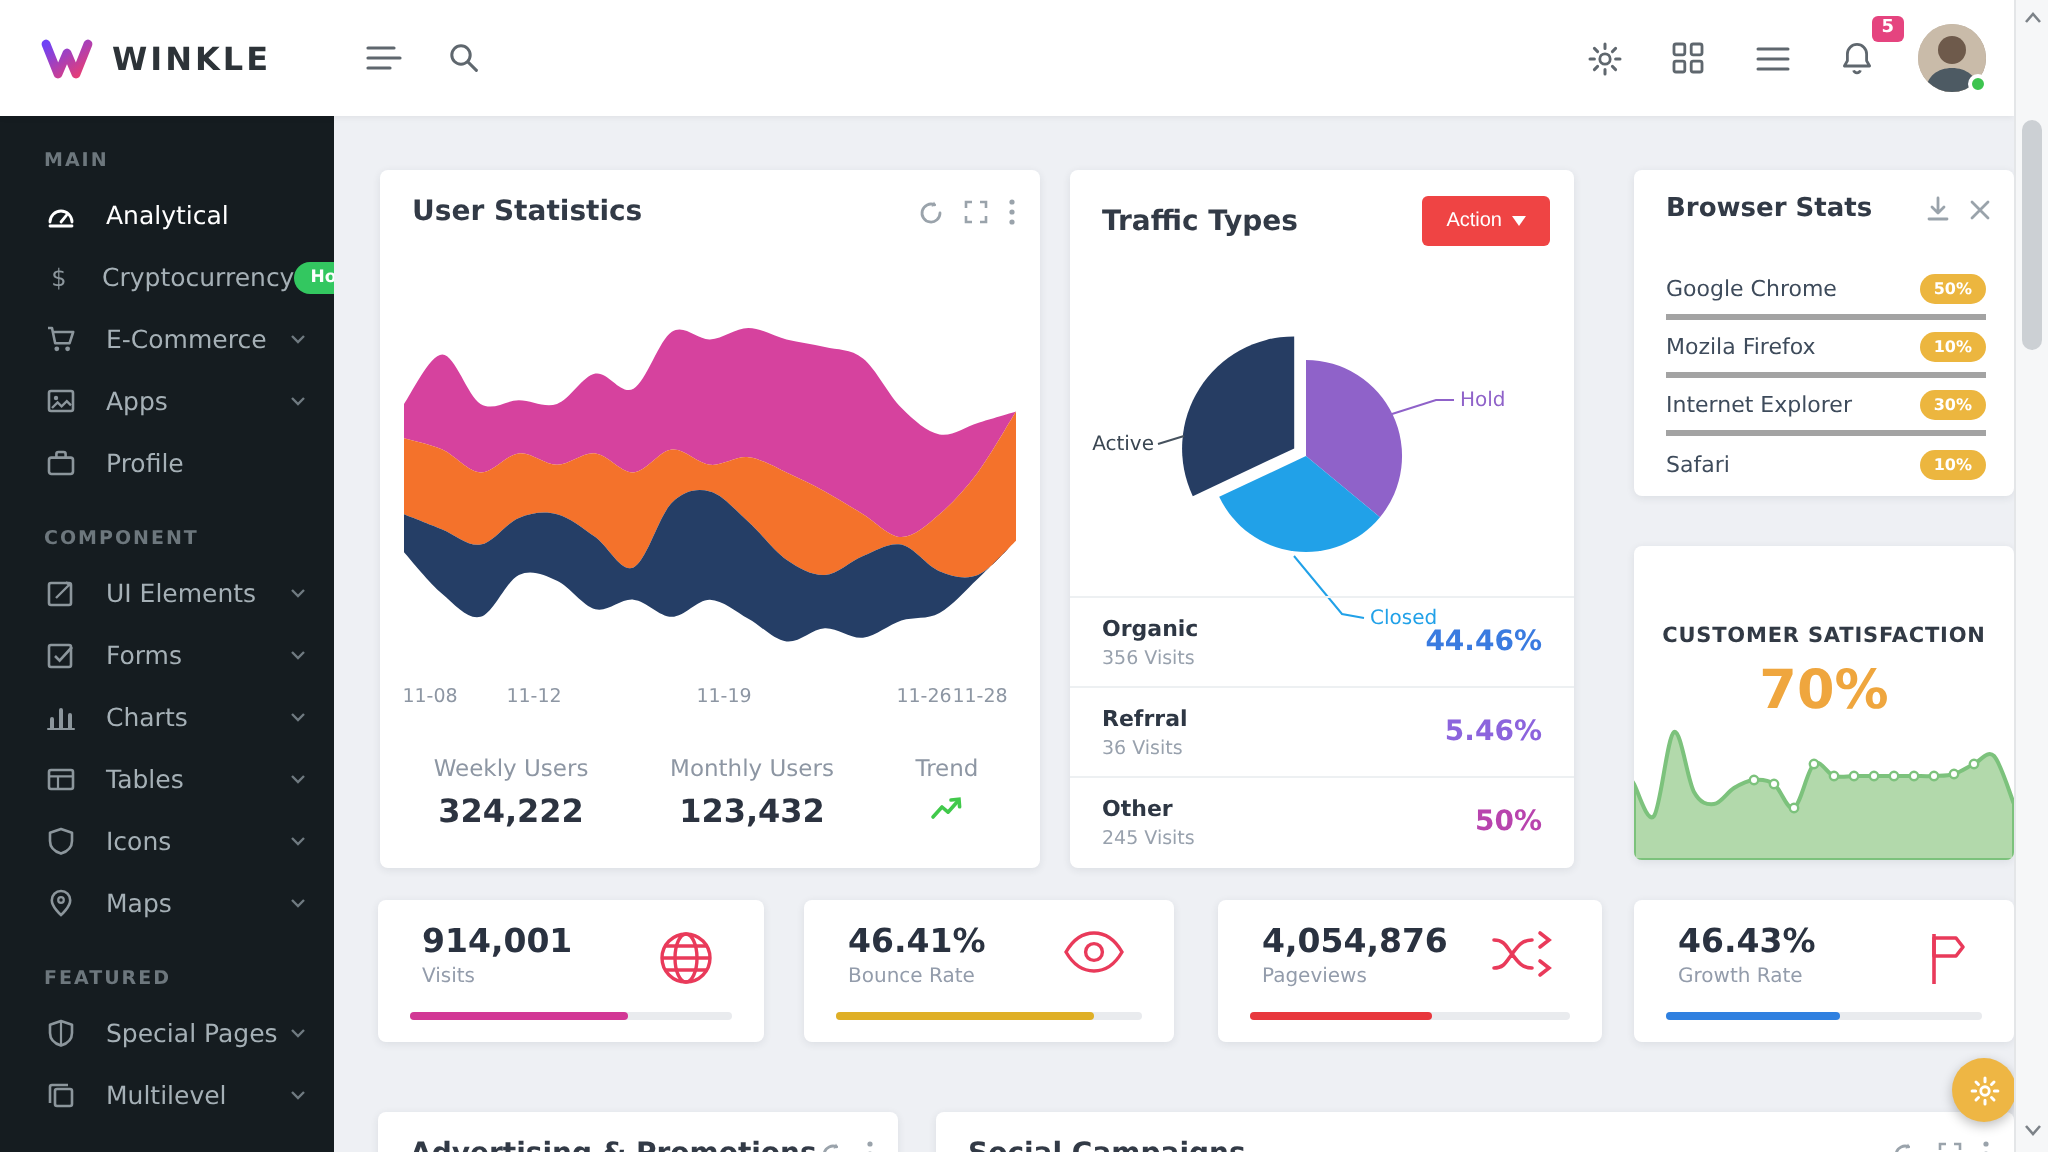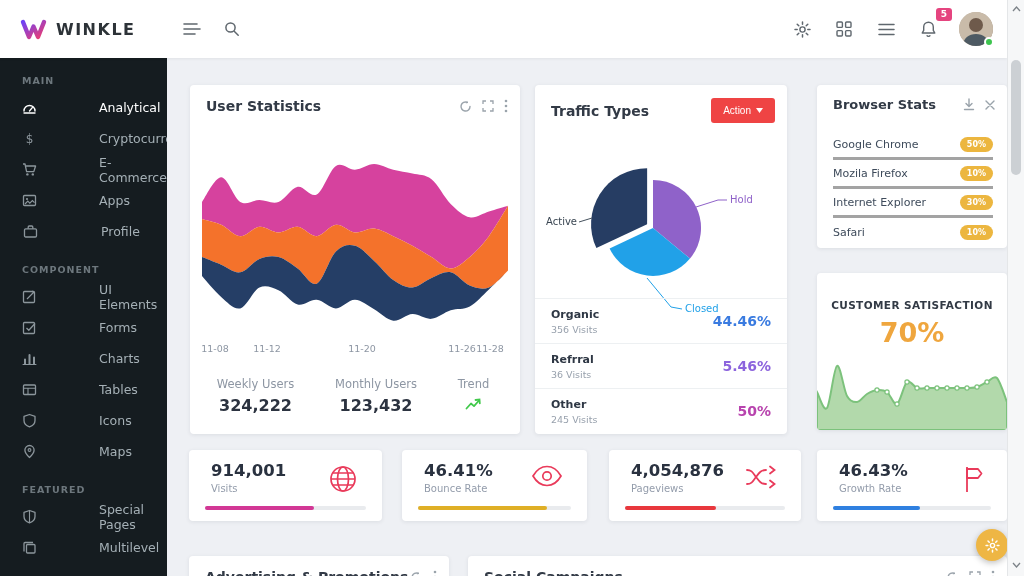--- a/index.html
+++ b/index.html
@@ -15,21 +15,21 @@
   .nav-right { margin-left:auto; display:flex; align-items:center; gap:8px; padding-right:14px; }
   .bell-wrap { position:relative; }
   .nav-badge { position:absolute; top:-4px; right:-7px; background:#e5447f; color:#fff; font-size:9px; font-weight:bold; padding:2px 5px; border-radius:3px; line-height:1; }
   .avatar { position:relative; width:34px; height:34px; border-radius:50%; background:linear-gradient(135deg,#cfc4b6,#8d7b6b); margin-left:6px; overflow:visible; cursor:pointer; }
   .avatar svg { position:absolute; left:0; top:0; }
   .status-dot { position:absolute; right:-1px; bottom:-1px; width:10px; height:10px; border-radius:50%; background:#3dc44f; border:2px solid #fff; }
 
   
   .sidebar { position:absolute; left:0; top:58px; width:167px; height:518px; background:#151c20; overflow:hidden; }
   .s-label { padding:17px 0 6px 22px; font-size:9.5px; font-weight:bold; letter-spacing:1px; color:#6d777d; }
-  .s-item { height:31px; display:flex; align-items:center; padding:0 14px 0 22px; color:#a5b0b6; font-size:12.5px; cursor:pointer;gap:48px; }
+  .s-item { height:31px; display:flex; align-items:center; padding:0 14px 0 22px; color:#a5b0b6; font-size:12.5px; cursor:pointer; }
   .s-item .si { width:17px; display:flex; justify-content:center; margin-right:14px; color:#8c969c; }
   .s-item.active { color:#ffffff; }
   .s-item.active .si { color:#ffffff; }
   .s-item .grow { flex:1; }
   .hot-badge { background:#33c760; color:#fff; font-size:8.5px; font-weight:bold; padding:3px 8px; border-radius:9px; }
   .chev { color:#6f7a80; display:flex; }
 
   
   .main { position:absolute; left:167px; top:58px; width:840px; height:518px; background:#eef0f4; overflow:hidden; }
   .card { position:absolute; background:#fff; border-radius:4px; box-shadow:0 1px 4px rgba(30,40,60,.09); }
@@ -59,21 +59,21 @@
   
   .bs-card { left:650px; top:27px; width:190px; height:163px; }
   .bs-rows { position:absolute; left:16px; right:14px; top:46px; }
   .bs-row { display:flex; align-items:center; height:29px; border-bottom:3px solid #a3a3a3; }
   .bs-row:last-child { border-bottom:none; }
   .bs-name { font-size:11px; color:#3e4b5b; }
   .bs-badge { margin-left:auto; background:#ecb63f; color:#fff; font-size:8px; font-weight:bold; padding:3px 7px; border-radius:9px; }
 
   
   .cs-card { left:650px; top:215px; width:190px; height:157px; overflow:hidden; }
-  .cs-title { text-align:center; margin-top:26px; font-size:10.5px; font-weight:bold; letter-spacing:.4px; color:#323a45; }
+  .cs-title { text-align:center; margin-top:39px; font-size:10.5px; font-weight:bold; letter-spacing:.4px; color:#323a45; }
   .cs-value { text-align:center; margin-top:6px; font-size:27px; font-weight:600; color:#efa63e; }
   .cs-chart { position:absolute; left:0; bottom:0; }
 
   
   .stat-card { top:392px; height:71px; }
   .sc0 { left:22px; width:193px; } .sc1 { left:235px; width:185px; } .sc2 { left:442px; width:192px; } .sc3 { left:650px; width:190px; }
   .sc-value { position:absolute; left:22px; top:11px; font-size:16.5px; font-weight:bold; color:#2a3240; }
   .sc-label { position:absolute; left:22px; top:33px; font-size:10px; color:#939cab; }
   .sc-icon { position:absolute; right:24px; top:14px; color:#e93a5a; }
   .sc-track { position:absolute; left:16px; right:16px; bottom:11px; height:4px; border-radius:2px; background:#e9ebee; }
@@ -390,21 +390,21 @@
             </span>
         </div>
       </div>
       <svg class="us-chart" id="stream-svg" width="306" height="190" viewBox="0 0 300 200" preserveAspectRatio="none">
           <path d="M0.0,60.0C3.1,55.7 12.5,34.0 18.8,34.0C25.0,34.0 31.3,56.0 37.5,60.0C43.8,64.0 50.0,58.0 56.3,58.0C62.5,58.0 68.8,62.3 75.0,60.0C81.3,57.7 87.5,45.3 93.8,44.0C100.0,42.7 106.3,55.7 112.5,52.0C118.8,48.3 125.0,26.3 131.3,22.0C137.5,17.7 143.8,26.3 150.0,26.0C156.3,25.7 162.5,20.0 168.8,20.0C175.0,20.0 181.3,24.3 187.5,26.0C193.8,27.7 200.0,28.3 206.3,30.0C212.5,31.7 218.8,30.7 225.0,36.0C231.3,41.3 237.5,55.3 243.8,62.0C250.0,68.7 256.3,74.7 262.5,76.0C268.8,77.3 275.0,72.0 281.3,70.0C287.5,68.0 296.9,65.0 300.0,64.0L300.0,64.0C296.9,69.3 287.5,87.0 281.3,96.0C275.0,105.0 268.8,112.3 262.5,118.0C256.3,123.7 250.0,130.0 243.8,130.0C237.5,130.0 231.3,122.0 225.0,118.0C218.8,114.0 212.5,109.7 206.3,106.0C200.0,102.3 193.8,99.0 187.5,96.0C181.3,93.0 175.0,88.7 168.8,88.0C162.5,87.3 156.3,92.7 150.0,92.0C143.8,91.3 137.5,83.3 131.3,84.0C125.0,84.7 118.8,95.7 112.5,96.0C106.3,96.3 100.0,86.7 93.8,86.0C87.5,85.3 81.3,92.0 75.0,92.0C68.8,92.0 62.5,85.3 56.3,86.0C50.0,86.7 43.8,96.3 37.5,96.0C31.3,95.7 25.0,87.0 18.8,84.0C12.5,81.0 3.1,79.0 0.0,78.0Z" fill="#d6429e"></path>
           <path d="M0.0,78.0C3.1,79.0 12.5,81.0 18.8,84.0C25.0,87.0 31.3,95.7 37.5,96.0C43.8,96.3 50.0,86.7 56.3,86.0C62.5,85.3 68.8,92.0 75.0,92.0C81.3,92.0 87.5,85.3 93.8,86.0C100.0,86.7 106.3,96.3 112.5,96.0C118.8,95.7 125.0,84.7 131.3,84.0C137.5,83.3 143.8,91.3 150.0,92.0C156.3,92.7 162.5,87.3 168.8,88.0C175.0,88.7 181.3,93.0 187.5,96.0C193.8,99.0 200.0,102.3 206.3,106.0C212.5,109.7 218.8,114.0 225.0,118.0C231.3,122.0 237.5,130.0 243.8,130.0C250.0,130.0 256.3,123.7 262.5,118.0C268.8,112.3 275.0,105.0 281.3,96.0C287.5,87.0 296.9,69.3 300.0,64.0L300.0,132.0C296.9,135.0 287.5,147.3 281.3,150.0C275.0,152.7 268.8,150.7 262.5,148.0C256.3,145.3 250.0,135.3 243.8,134.0C237.5,132.7 231.3,137.3 225.0,140.0C218.8,142.7 212.5,149.7 206.3,150.0C200.0,150.3 193.8,146.7 187.5,142.0C181.3,137.3 175.0,128.0 168.8,122.0C162.5,116.0 156.3,107.7 150.0,106.0C143.8,104.3 137.5,105.3 131.3,112.0C125.0,118.7 118.8,143.0 112.5,146.0C106.3,149.0 100.0,134.7 93.8,130.0C87.5,125.3 81.3,119.7 75.0,118.0C68.8,116.3 62.5,117.3 56.3,120.0C50.0,122.7 43.8,133.0 37.5,134.0C31.3,135.0 25.0,128.7 18.8,126.0C12.5,123.3 3.1,119.3 0.0,118.0Z" fill="#f4722b"></path>
           <path d="M0.0,118.0C3.1,119.3 12.5,123.3 18.8,126.0C25.0,128.7 31.3,135.0 37.5,134.0C43.8,133.0 50.0,122.7 56.3,120.0C62.5,117.3 68.8,116.3 75.0,118.0C81.3,119.7 87.5,125.3 93.8,130.0C100.0,134.7 106.3,149.0 112.5,146.0C118.8,143.0 125.0,118.7 131.3,112.0C137.5,105.3 143.8,104.3 150.0,106.0C156.3,107.7 162.5,116.0 168.8,122.0C175.0,128.0 181.3,137.3 187.5,142.0C193.8,146.7 200.0,150.3 206.3,150.0C212.5,149.7 218.8,142.7 225.0,140.0C231.3,137.3 237.5,132.7 243.8,134.0C250.0,135.3 256.3,145.3 262.5,148.0C268.8,150.7 275.0,152.7 281.3,150.0C287.5,147.3 296.9,135.0 300.0,132.0L300.0,132.0C296.9,135.3 287.5,145.7 281.3,152.0C275.0,158.3 268.8,166.3 262.5,170.0C256.3,173.7 250.0,171.8 243.8,174.0C237.5,176.2 231.3,182.3 225.0,183.0C218.8,183.7 212.5,177.7 206.3,178.0C200.0,178.3 193.8,185.8 187.5,185.0C181.3,184.2 175.0,176.7 168.8,173.0C162.5,169.3 156.3,163.2 150.0,163.0C143.8,162.8 137.5,172.0 131.3,172.0C125.0,172.0 118.8,163.7 112.5,163.0C106.3,162.3 100.0,169.7 93.8,168.0C87.5,166.3 81.3,156.0 75.0,153.0C68.8,150.0 62.5,146.8 56.3,150.0C50.0,153.2 43.8,170.3 37.5,172.0C31.3,173.7 25.0,165.7 18.8,160.0C12.5,154.3 3.1,141.7 0.0,138.0Z" fill="#253e66"></path>
         </svg>
       <span class="x-label" style="left:25px">11-08</span>
       <span class="x-label" style="left:77px">11-12</span>
-      <span class="x-label" style="left:172px">11-20</span>
+      <span class="x-label" style="left:172px">11-19</span>
       <span class="x-label" style="left:272px">11-26</span>
       <span class="x-label" style="left:300px">11-28</span>
       <div class="us-footer">
         <div class="usf-col" style="width:131px">
           <div class="usf-label">Weekly Users</div>
           <div class="usf-value">324,222</div>
         </div>
         <div class="usf-col" style="width:110px">
           <div class="usf-label">Monthly Users</div>
           <div class="usf-value">123,432</div>

